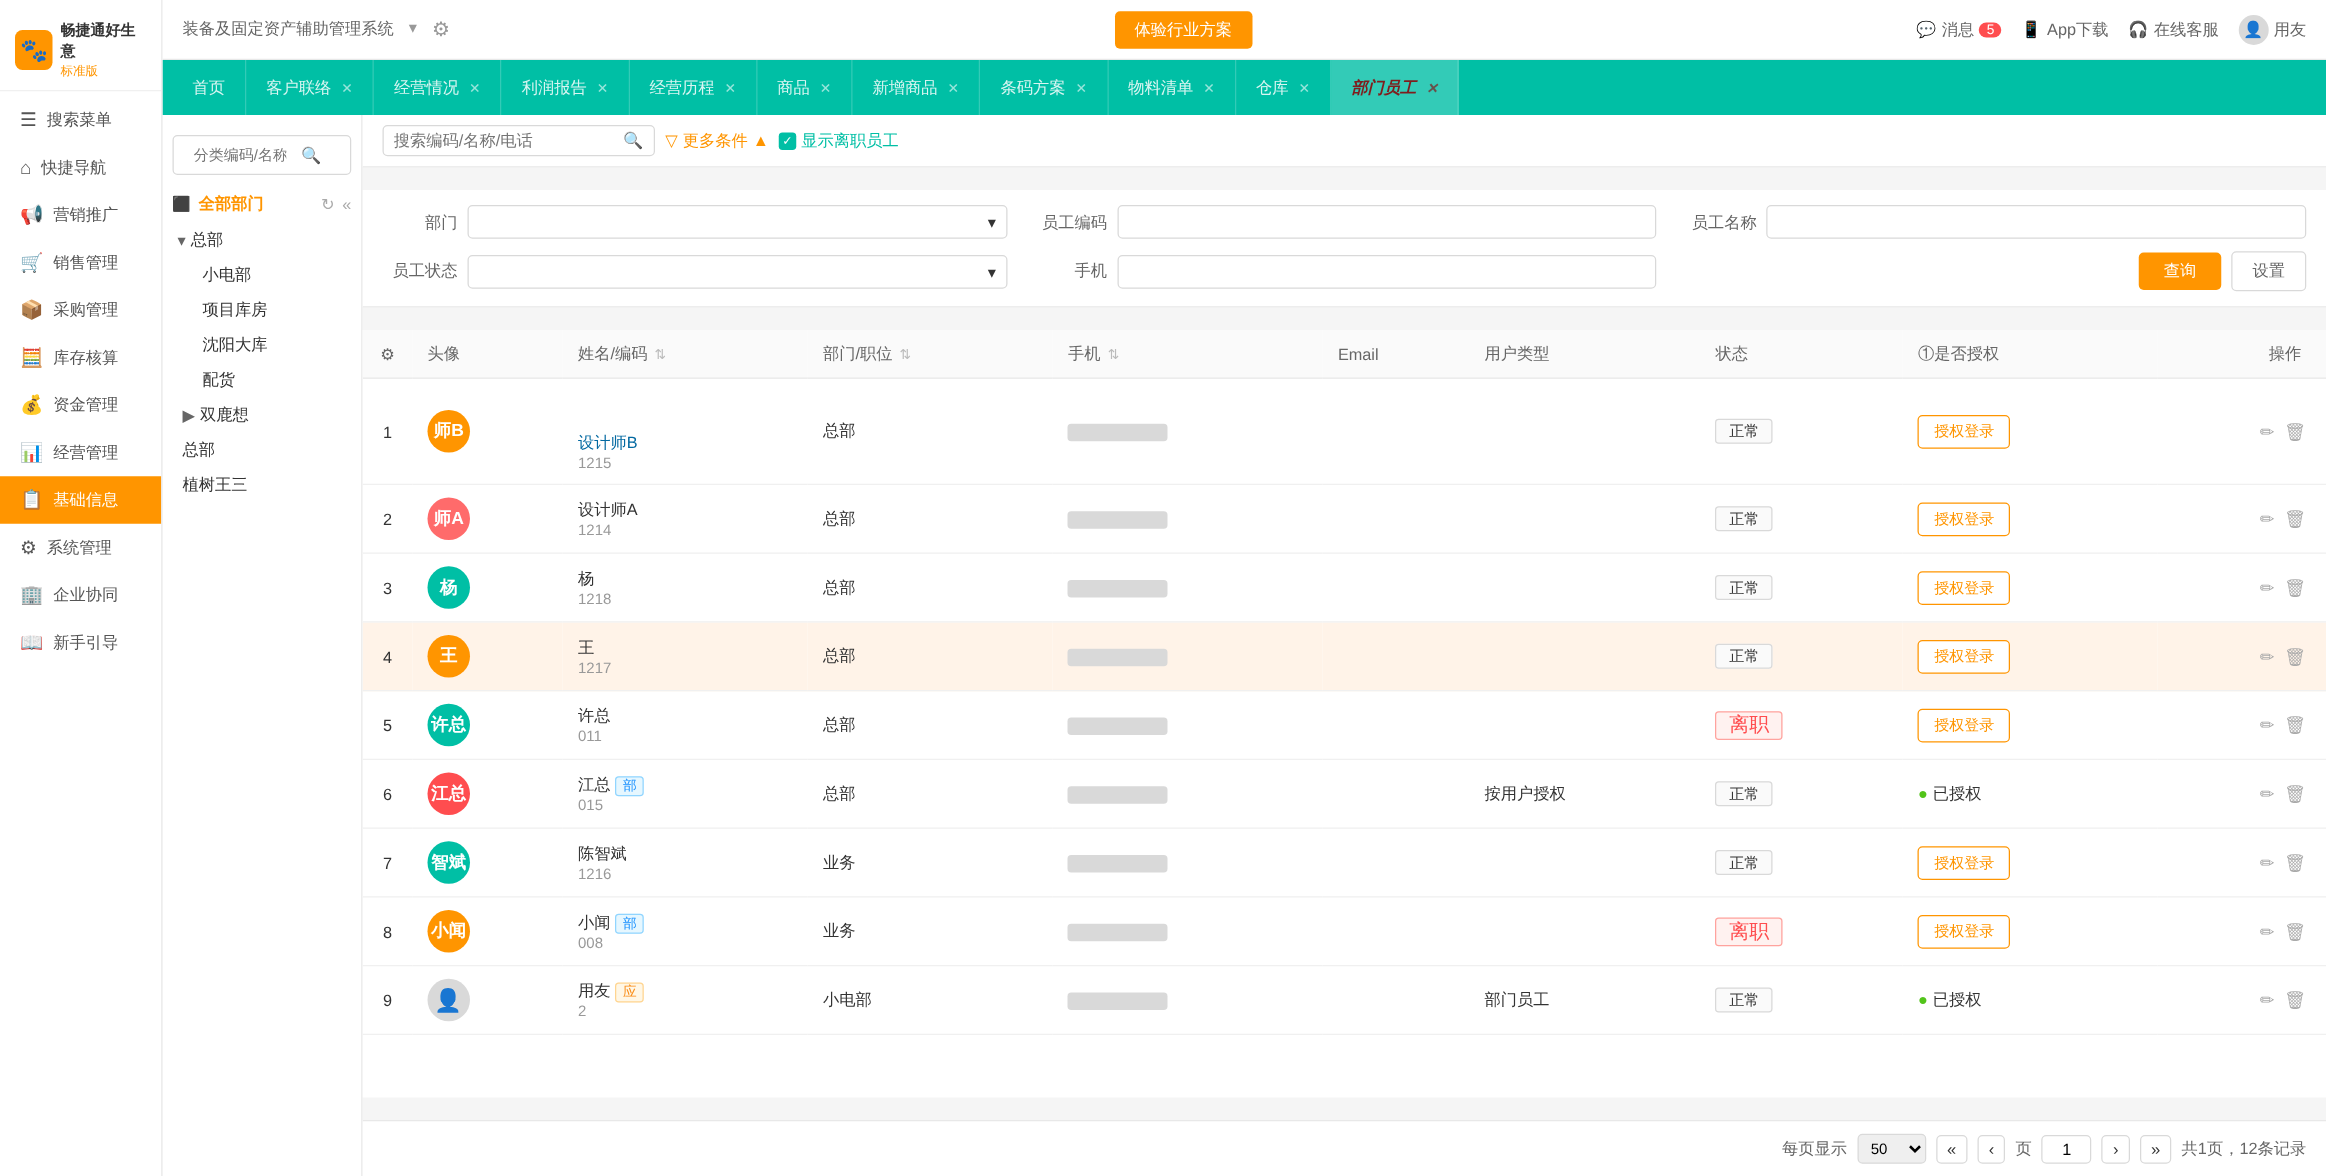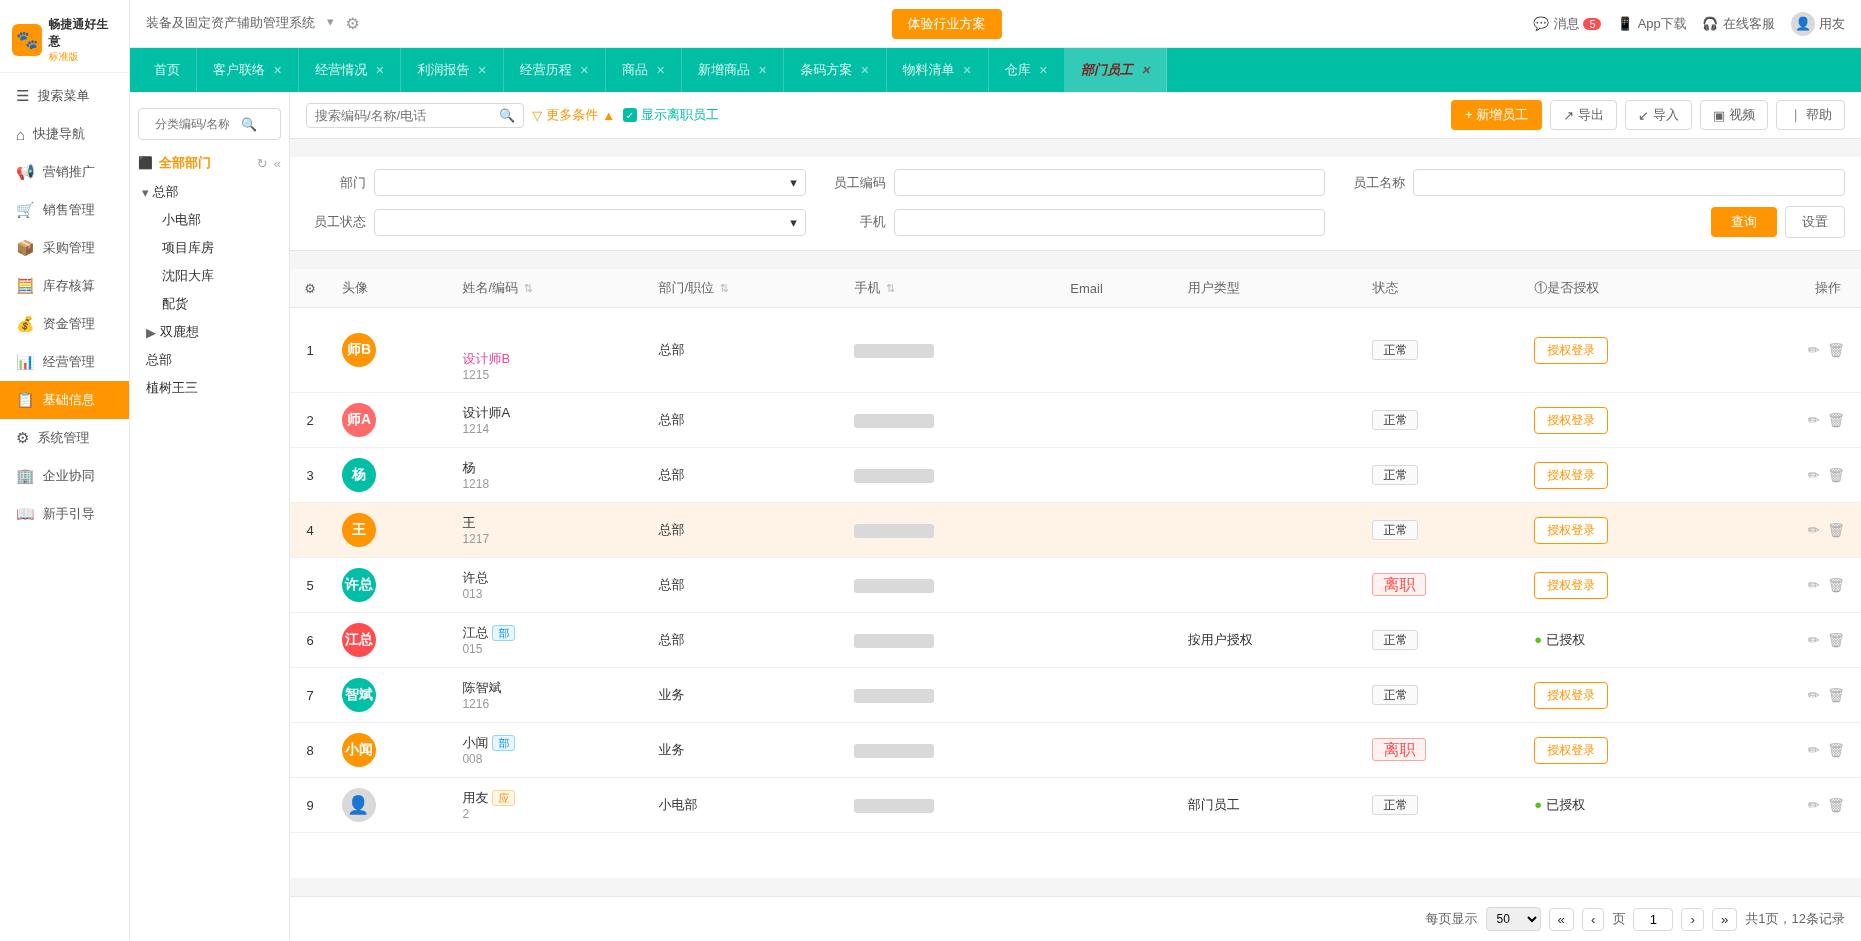--- a/index.html
+++ b/index.html
@@ -283,39 +283,20 @@
             <span style="color:#aaa;cursor:pointer;">🔍</span>
           </div>
           <div class="filter-btn">
             <span>▽</span>
             <span>更多条件</span>
             <span>▲</span>
           </div>
           <div class="show-resigned">
             <span class="cb-checked">✓</span>
             <span>显示离职员工</span>
-          </div>
-          <div class="toolbar-right">
-            <button class="btn-primary">+ 新增员工</button>
-            <button class="btn-default">
-              <span>↗</span>
-              <span>导出</span>
-            </button>
-            <button class="btn-default">
-              <span>↙</span>
-              <span>导入</span>
-            </button>
-            <button class="btn-default">
-              <span>▣</span>
-              <span>视频</span>
-            </button>
-            <button class="btn-default">
-              <span>｜</span>
-              <span>帮助</span>
-            </button>
           </div>
         </div>
 
         <div class="filter-form">
           <div class="filter-row">
             <span class="filter-label">部门</span>
             <div class="filter-select" style="flex:1;">
               <span></span>
               <span>▾</span>
             </div>
@@ -361,21 +342,21 @@
                 <th style="text-align:right;padding-right:20px;">操作</th>
               </tr>
             </thead>
             <tbody id="table-body">
             <tr>
       <td style="text-align:center;">1</td>
       <td>
         <div class="avatar" style="background:#ff9500;">师B</div>
       </td>
       <td>
-                    <div style="font-size:13px;color:#ec4899;margin-top:32px;">设计师B</div>
+                    <div style="font-size:13px;color:#0369a1;margin-top:32px;">设计师B</div>
                     <div style="font-size:12px;color:#999;">1215</div>
                   </td>
       <td><span style="font-size:13px;">总部</span></td>
       <td><span class="phone-blur"></span></td>
       <td></td>
       <td></td>
       <td><span class="status-normal">正常</span></td>
       <td><button class="btn-auth">授权登录</button></td>
       <td style="text-align:right;padding-right:12px;">
         <span class="op-btn">✏</span>
@@ -442,21 +423,21 @@
         <span class="op-btn">🗑</span>
       </td>
     </tr>
                 <tr>
       <td style="text-align:center;">5</td>
       <td>
         <div class="avatar" style="background:#00bfa5;">许总</div>
       </td>
       <td>
                     <div style="font-size:13px;color:#333;">许总</div>
-                    <div style="font-size:12px;color:#999;">013</div>
+                    <div style="font-size:12px;color:#999;">011</div>
                   </td>
       <td><span style="font-size:13px;">总部</span></td>
       <td><span class="phone-blur"></span></td>
       <td></td>
       <td></td>
       <td><span class="status-resigned">离职</span></td>
       <td><button class="btn-auth">授权登录</button></td>
       <td style="text-align:right;padding-right:12px;">
         <span class="op-btn">✏</span>
         <span class="op-btn">🗑</span>

